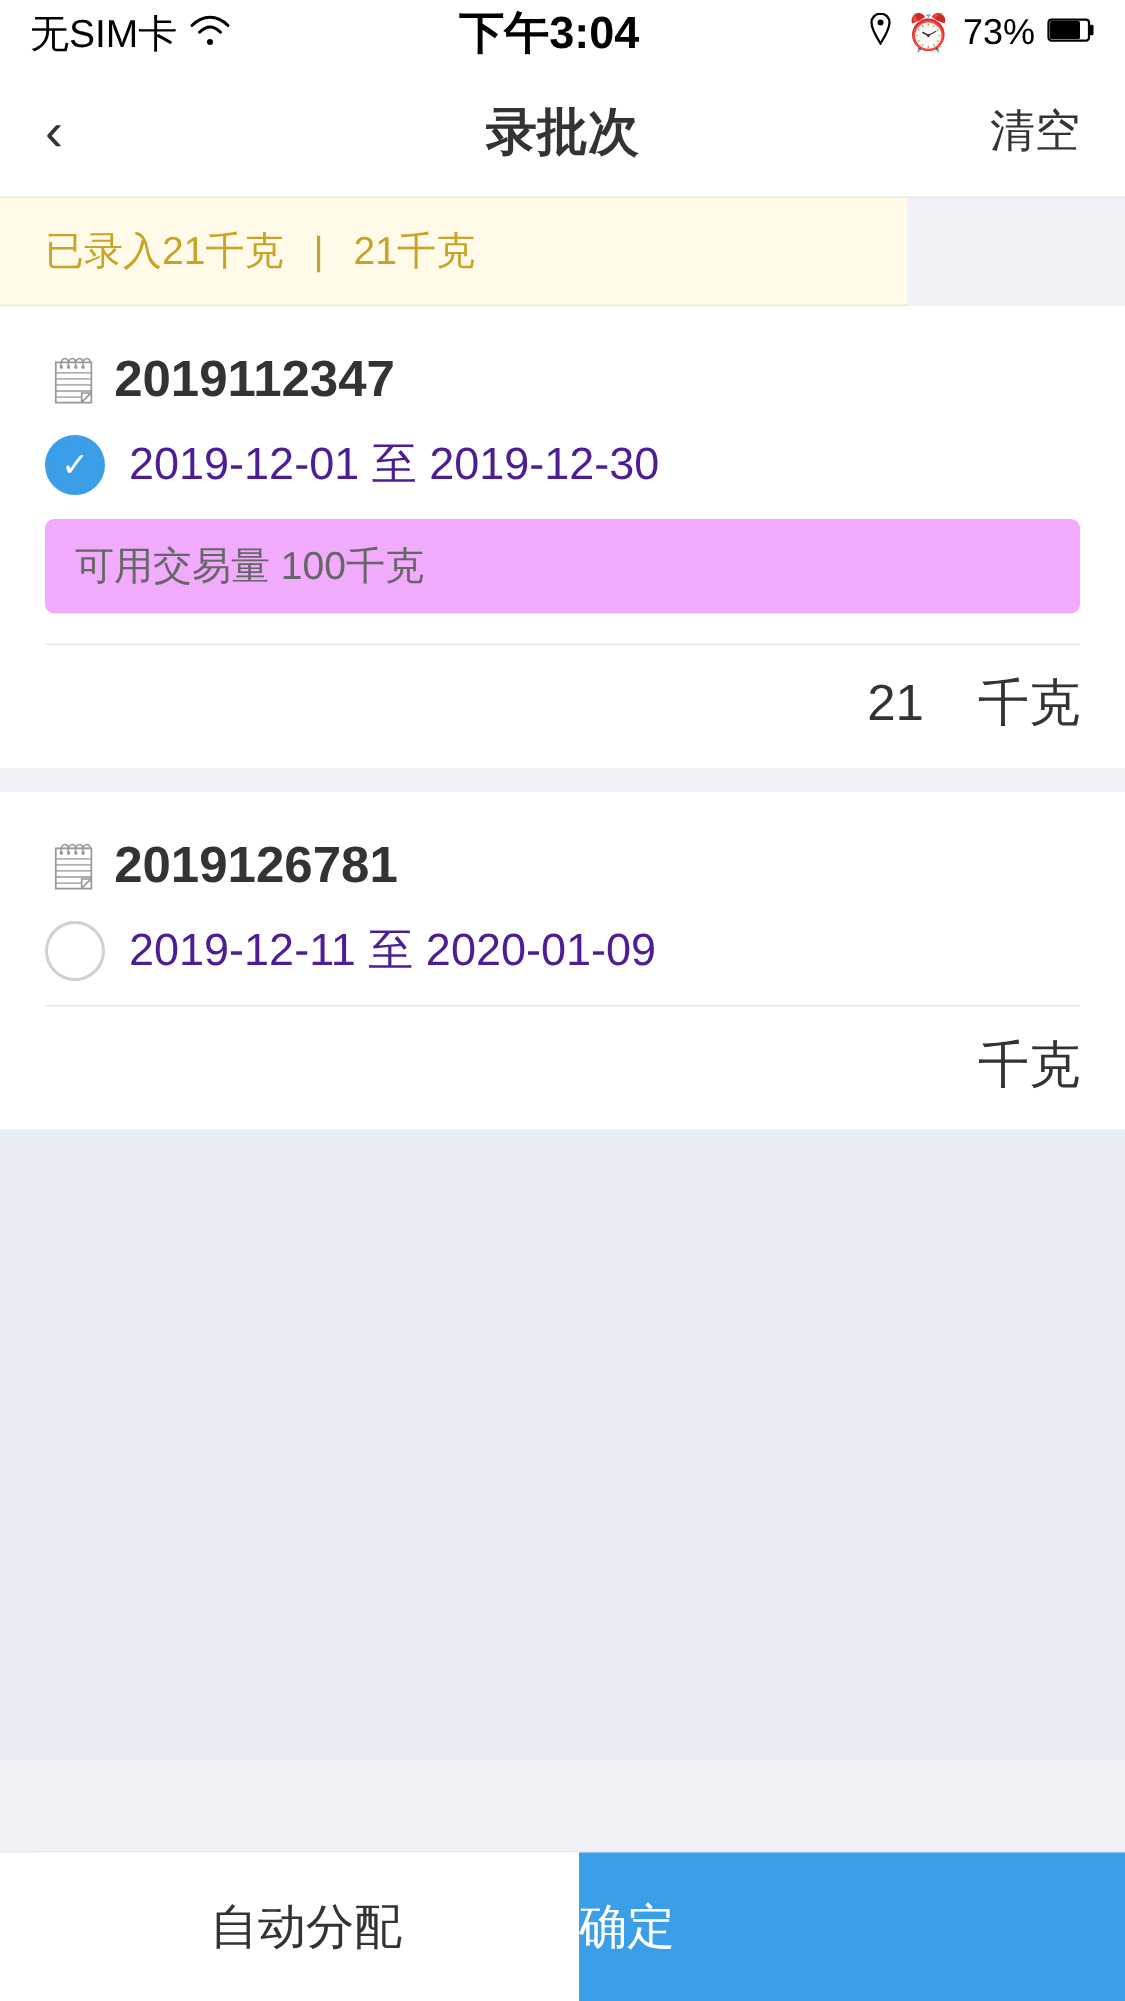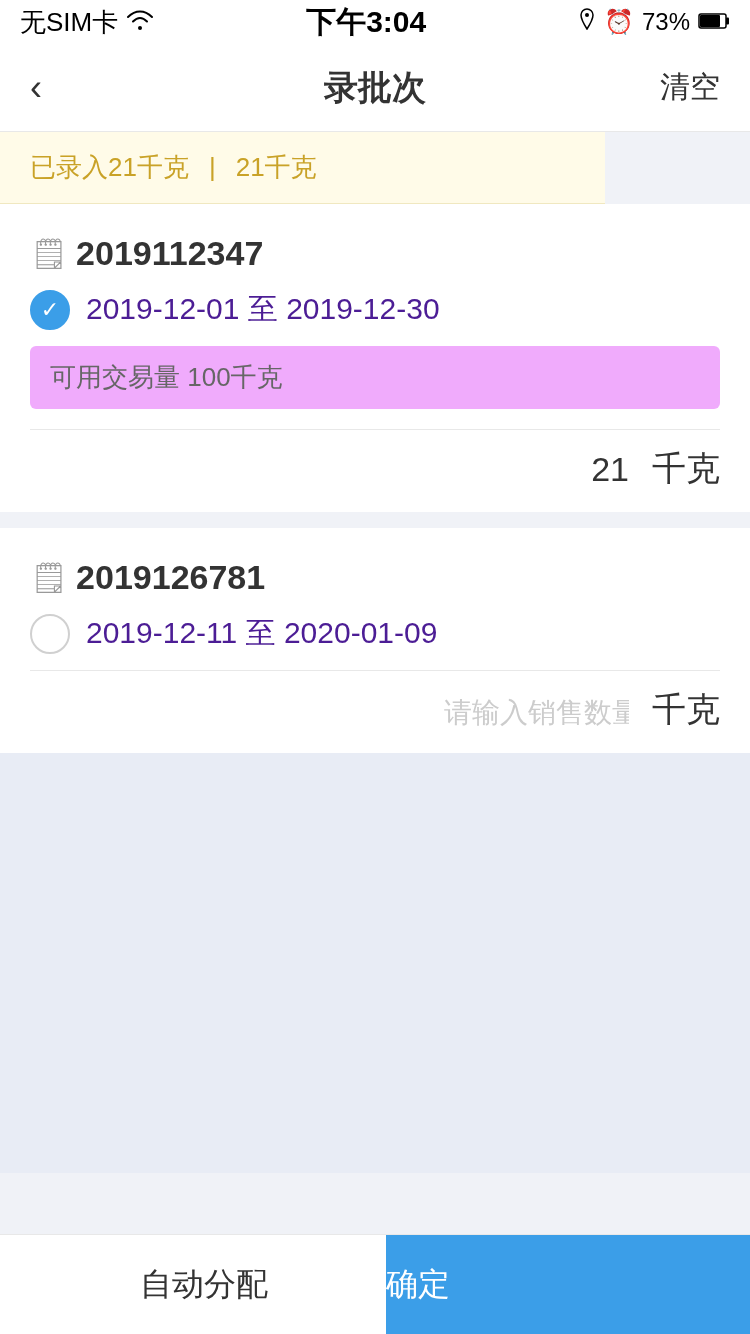--- a/index.html
+++ b/index.html
@@ -171,21 +171,21 @@
       background: transparent;
       width: 200px;
     }
     .qty-input::placeholder {
       color: #ccc;
       font-size: 28px;
     }
     .unit-label {
       font-size: 34px;
       color: #333;
-      margin-left: 8px;
+      margin-left: 21px;
     }
 
     .card-separator {
       height: 16px;
       background: #f0f2f7;
     }
 
     
     .bottom-spacer {
       flex: 1;
@@ -305,21 +305,20 @@
   <div class="card">
     <div class="card-header">
       <span class="doc-icon">🗒</span>
       <span class="batch-id">2019126781</span>
     </div>
     <div class="card-date-row">
       <div class="radio-circle"></div>
       <span class="date-text">2019-12-11 至 2020-01-09</span>
     </div>
     <div class="input-row">
-      <input class="qty-input" type="number" placeholder="请输入销售数量" style="">
       <span class="unit-label">千克</span>
     </div>
   </div>
 
   <div class="bottom-spacer"></div>
 
 </div>
 
 <div class="footer">
   <div class="footer-auto">

